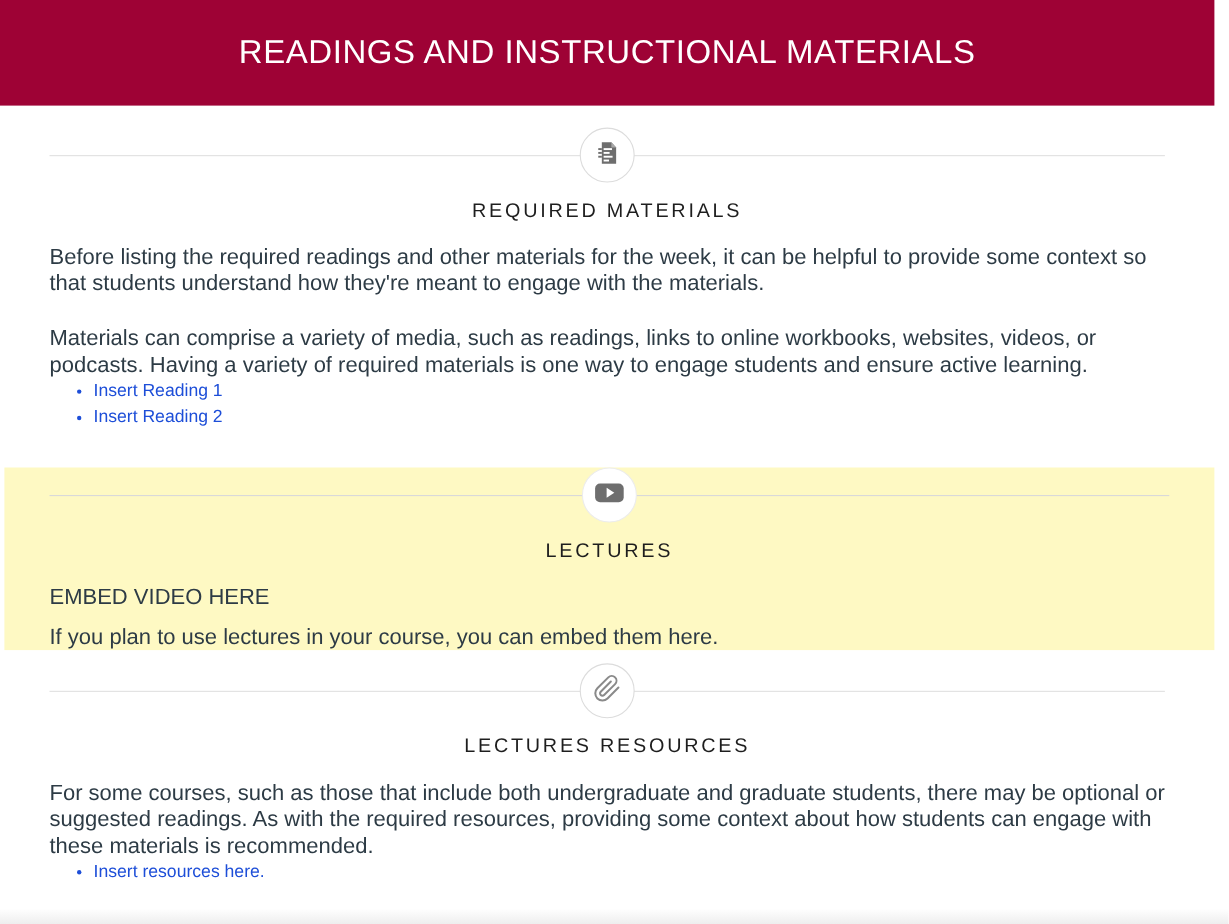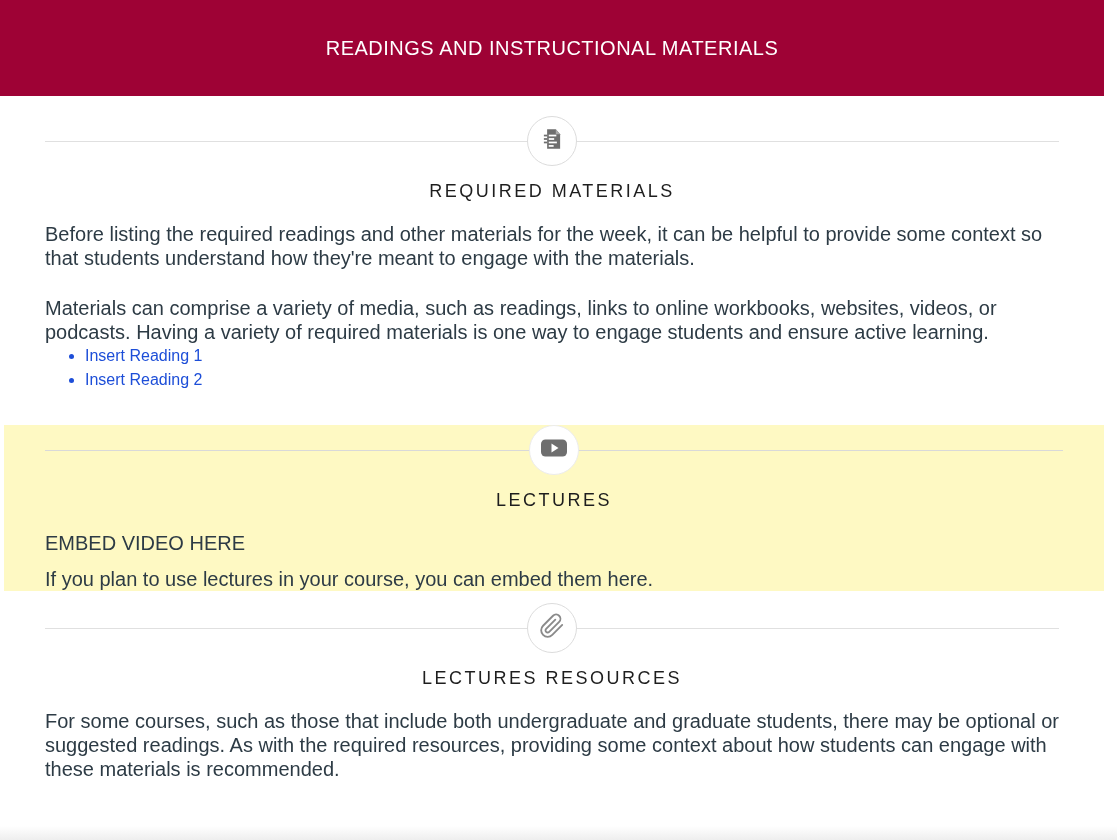--- a/index.html
+++ b/index.html
@@ -13,21 +13,21 @@
   .page { width: 1104px; position: relative; }
 
   
   .banner {
     height: 96px;
     background: #9e0235;
     display: flex; align-items: center; justify-content: center;
   }
   .banner h1 {
     color: #ffffff;
-    font-size: 20px;
+    font-size: 30px;
     font-weight: 400;
     letter-spacing: 0.5px;
   }
 
   
   .section { padding: 0 45px; }
   .section.gray {
     background: #fef9c3;
     margin-left: 4px;
     width: 1100px;
@@ -150,17 +150,20 @@
       <div class="icon-circle">
         <span>
           <svg width="26" height="26" viewBox="0 0 24 24" fill="none" stroke="#8a8a8a" stroke-width="1.7" stroke-linecap="round" stroke-linejoin="round">
             <path d="M21.44 11.05l-9.19 9.19a6 6 0 0 1-8.49-8.49l9.19-9.19a4 4 0 0 1 5.66 5.66l-9.2 9.19a2 2 0 0 1-2.83-2.83l8.49-8.48"></path>
           </svg>
         </span>
       </div>
     </div>
     <h2 class="sec-title">LECTURES RESOURCES</h2>
     <p class="body-text">For some courses, such as those that include both undergraduate and graduate students, there may be optional or suggested readings. As with the required resources, providing some context about how students can engage with these materials is recommended.</p>
+    <ul class="body-list">
+      <li>Insert resources here.</li>
+    </ul>
   </div>
 
 </div>
 
 <div class="bottom-fade"></div>
 
 </body></html>

